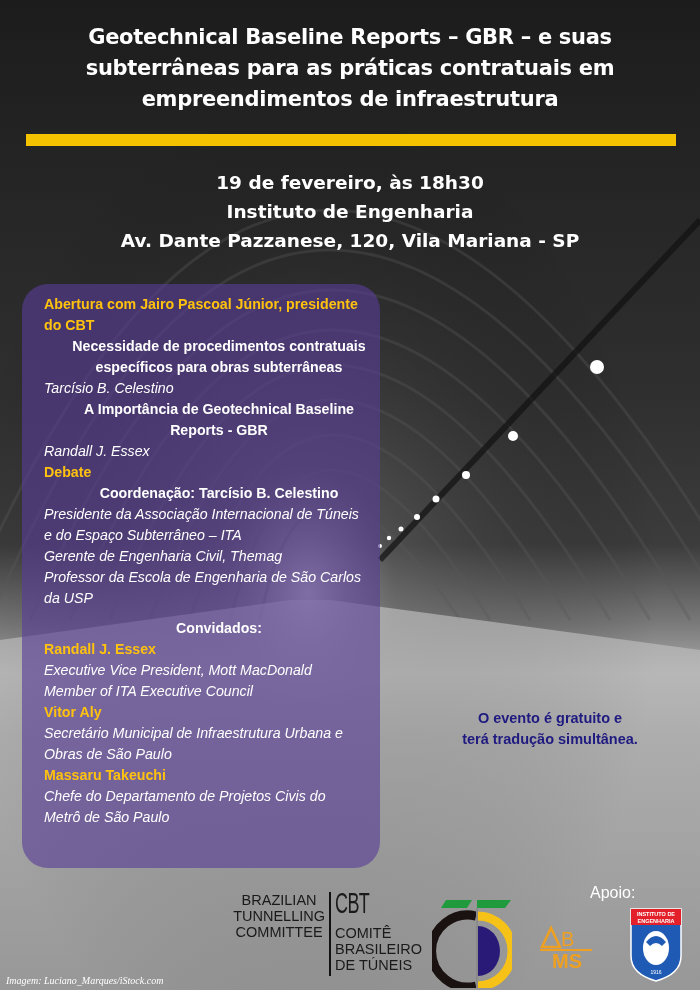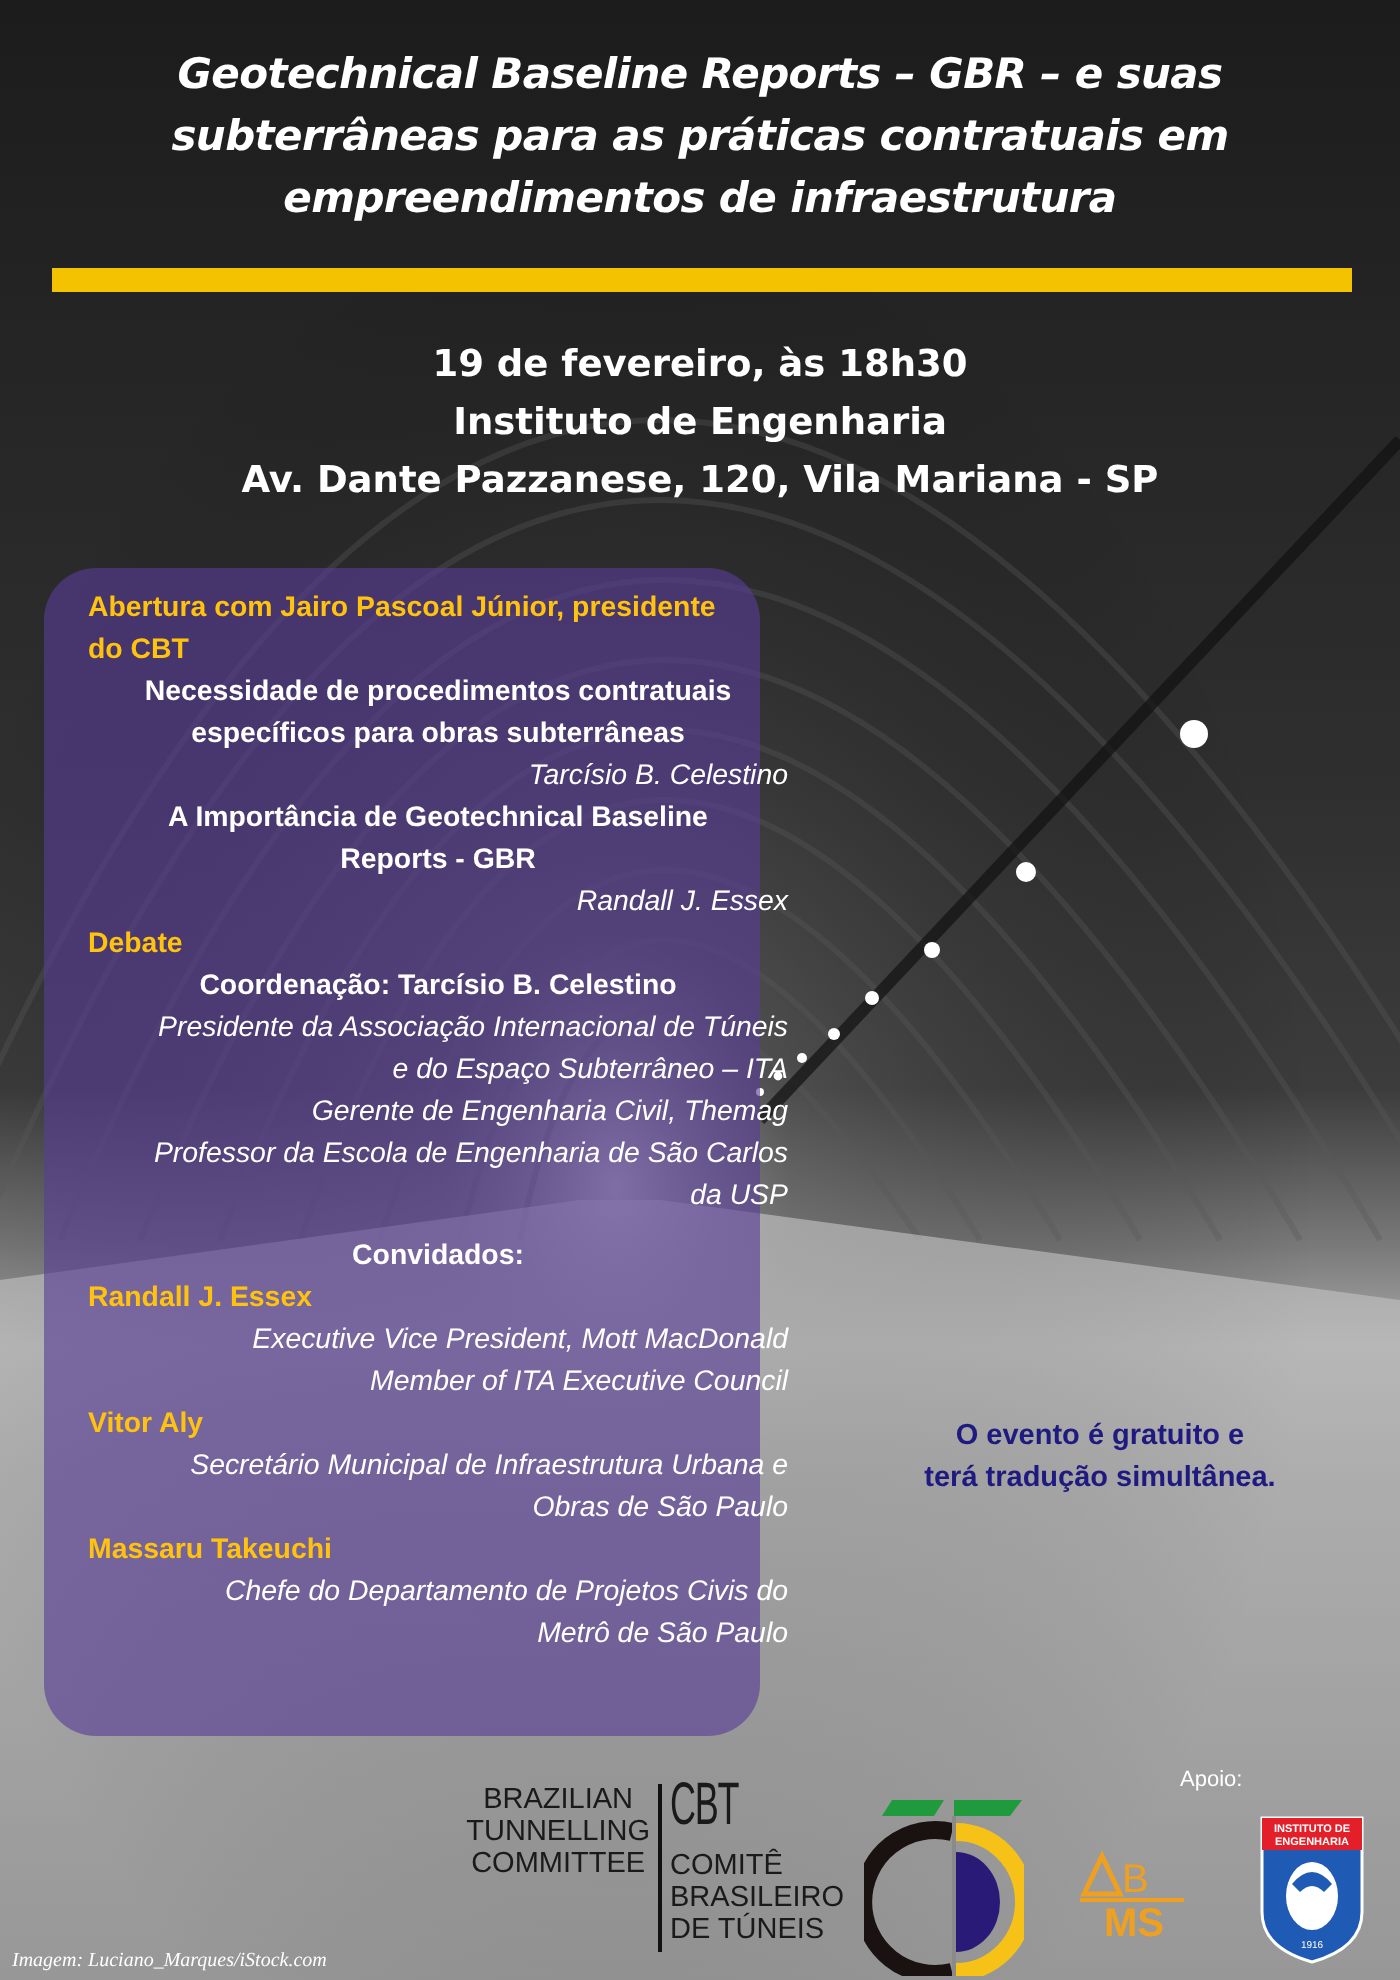--- a/index.html
+++ b/index.html
@@ -1,44 +1,44 @@
 <!DOCTYPE html>
 <html><head>
 <meta charset="utf-8">
 <style>
   html, body { margin: 0; padding: 0; }
   body { width: 700px; height: 990px; overflow: hidden; position: relative; font-family: "Liberation Sans", sans-serif; }
   .poster { position: absolute; left: 0; top: 0; width: 700px; height: 990px; overflow: hidden;
     background: linear-gradient(180deg, #1c1c1c 0%, #262626 20%, #2f2f2f 40%, #3c3c3c 55%, #7a7a7a 63%, #a9a9a9 68%, #a3a3a3 80%, #9a9a9a 100%); }
   .tunnel-bg { position: absolute; left: 0; top: 0; width: 700px; height: 990px; }
   .title { position: absolute; left: 0; top: 22px; width: 700px; text-align: center; color: #ffffff;
-    font-family: "DejaVu Sans", sans-serif; font-weight: bold; font-size: 21px; line-height: 31px; letter-spacing: -0.3px; font-style: italic; }
+    font-family: "DejaVu Sans", sans-serif; font-weight: bold; font-size: 21px; line-height: 31px; letter-spacing: -0.3px; }
   .title div { white-space: nowrap; }
   .yellow-bar { position: absolute; left: 26px; top: 134px; width: 650px; height: 12px; background: #f5c200; }
   .event-info { position: absolute; left: 0; top: 168px; width: 700px; text-align: center; color: #ffffff;
     font-family: "DejaVu Sans", sans-serif; font-weight: bold; font-size: 18.5px; line-height: 29px; }
   .event-info div { white-space: nowrap; }
   .program-panel { position: absolute; left: 22px; top: 284px; width: 358px; height: 584px;
     background: rgba(88, 62, 150, 0.62); border-radius: 26px; }
   .program { position: absolute; left: 44px; top: 294px; width: 350px; font-size: 14.2px; line-height: 21px; color: #ffffff; }
   .program .line { white-space: nowrap; }
   .hl { color: #ffc20e; font-weight: bold; }
   .bd { color: #ffffff; font-weight: bold; text-align: center; }
-  .it { color: #ffffff; font-style: italic; text-align: right; }
+  .it { color: #ffffff; font-style: italic; }
   .gap { height: 9px; }
   .free-note { position: absolute; left: 400px; top: 708px; width: 300px; text-align: center; color: #1f1a80;
     font-weight: bold; font-size: 14.5px; line-height: 21px; }
   .credit { position: absolute; left: 6px; top: 975px; font-size: 10px; font-style: italic; color: #ffffff; white-space: nowrap; font-family: Liberation Serif, serif; }
   .cbt-logo { position: absolute; left: 228px; top: 892px; width: 200px; height: 90px; color: #1a1a1a; }
   .cbt-en { position: absolute; right: 103px; top: 0; text-align: center; font-size: 14.5px; line-height: 16px; }
   .cbt-divider { position: absolute; left: 101px; top: 0; width: 2px; height: 84px; background: #111; }
   .cbt-acr { position: absolute; left: 107px; top: -4px; font-size: 30px; line-height: 30px; transform: scaleX(0.6); transform-origin: left top; letter-spacing: -1px; }
   .cbt-pt { position: absolute; left: 107px; top: 33px; font-size: 14.5px; line-height: 16px; }
   .emblem { position: absolute; left: 432px; top: 888px; width: 80px; height: 100px; }
-  .apoio { position: absolute; left: 590px; top: 884px; color: #ffffff; font-size: 11px; }
+  .apoio { position: absolute; left: 590px; top: 884px; color: #ffffff; font-size: 16px; }
   .abms { position: absolute; left: 540px; top: 925px; width: 52px; height: 44px; }
   .ie-shield { position: absolute; left: 630px; top: 908px; width: 52px; height: 74px; }
 </style>
 </head>
 <body>
 
 <div class="poster">
 
   <svg class="tunnel-bg" viewBox="0 0 700 990" preserveAspectRatio="none">
     <defs>

